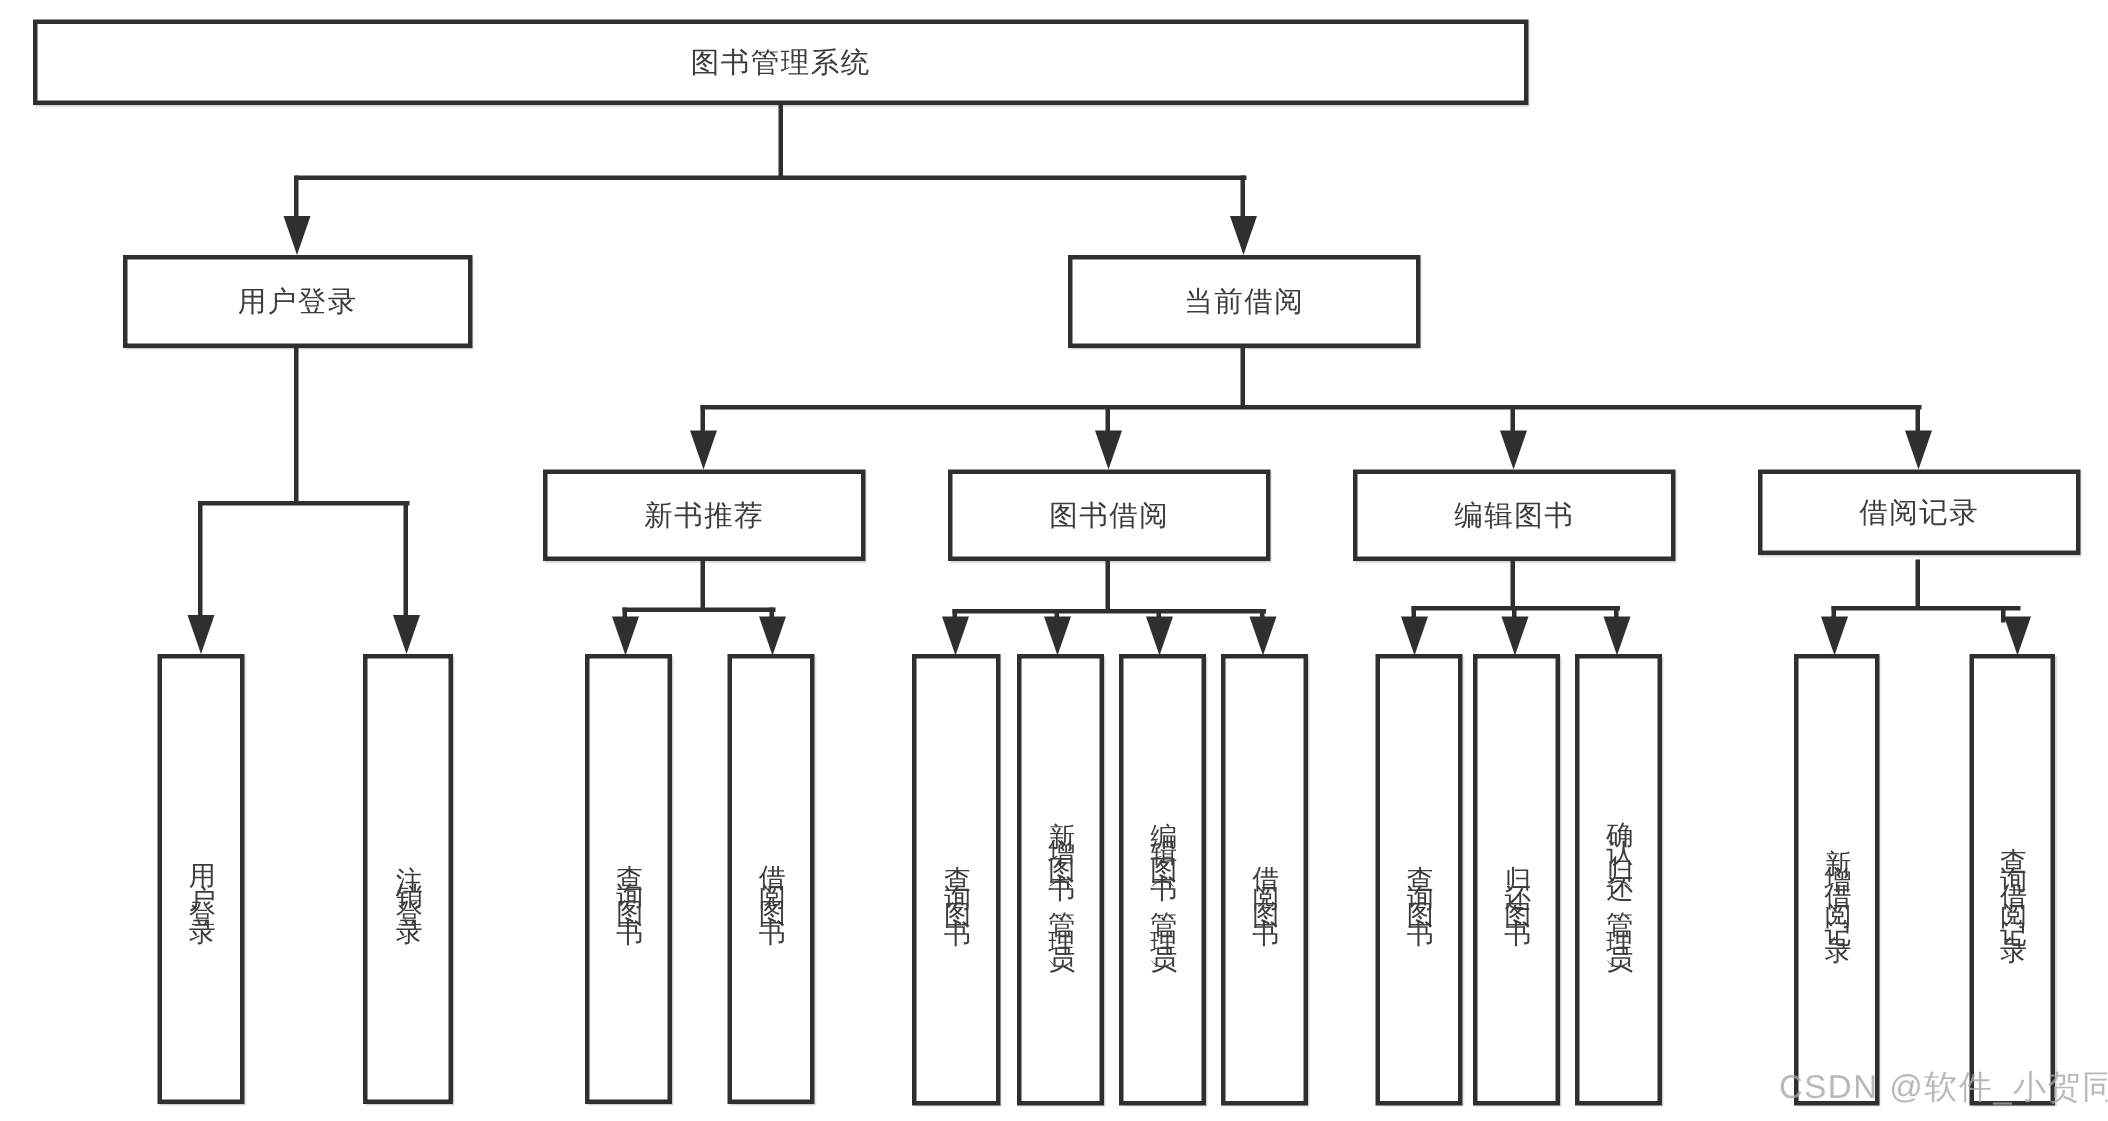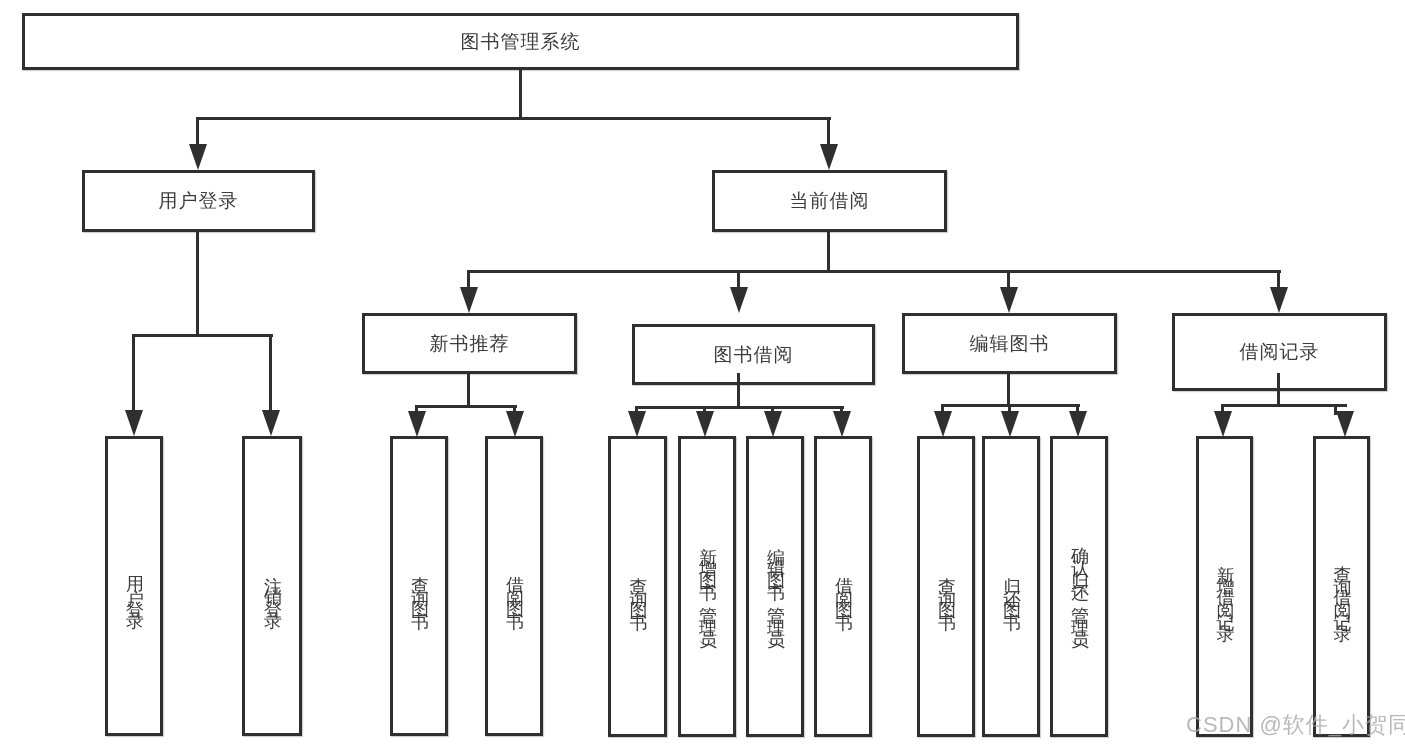--- a/index.html
+++ b/index.html
@@ -93,27 +93,27 @@
   <div class="vline" style="left:1007px;top:270px;height:20px;"></div>
   <div class="vline" style="left:1277px;top:270px;height:20px;"></div>
   <div class="arrow" style="left:460px;top:287px;"></div>
   <div class="arrow" style="left:730px;top:287px;"></div>
   <div class="arrow" style="left:1000px;top:287px;"></div>
   <div class="arrow" style="left:1270px;top:287px;"></div>
 
   <div class="node" style="left:362px;top:313px;width:215px;height:61px;">
     <span>新书推荐</span>
   </div>
-  <div class="node" style="left:632px;top:324px;width:243px;height:61px;">
+  <div class="node" style="left:632px;top:313px;width:215px;height:61px;">
     <span>图书借阅</span>
   </div>
   <div class="node" style="left:902px;top:313px;width:215px;height:61px;">
     <span>编辑图书</span>
   </div>
-  <div class="node" style="left:1172px;top:313px;width:215px;height:78px;">
+  <div class="node" style="left:1172px;top:313px;width:215px;height:57px;">
     <span>借阅记录</span>
   </div>
 
   <div class="vline" style="left:467px;top:373px;height:34px;"></div>
   <div class="hline" style="left:415px;top:405px;width:102px;"></div>
   <div class="vline" style="left:415px;top:405px;height:10px;"></div>
   <div class="vline" style="left:513px;top:405px;height:10px;"></div>
   <div class="arrow" style="left:408px;top:411px;"></div>
   <div class="arrow" style="left:506px;top:411px;"></div>
 

